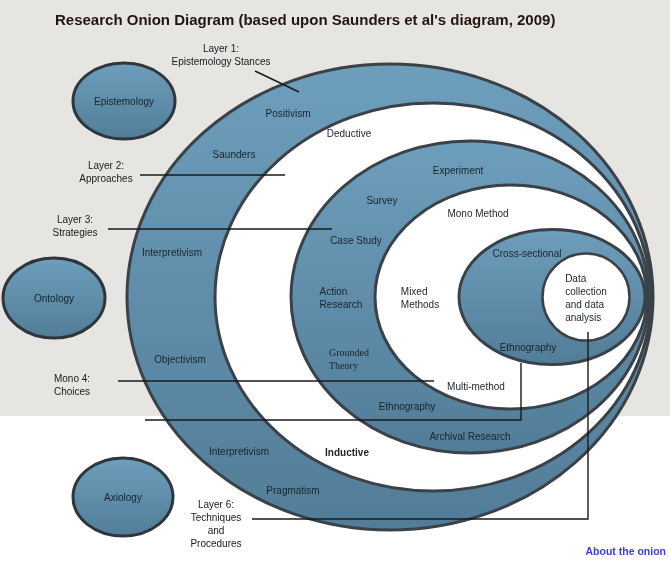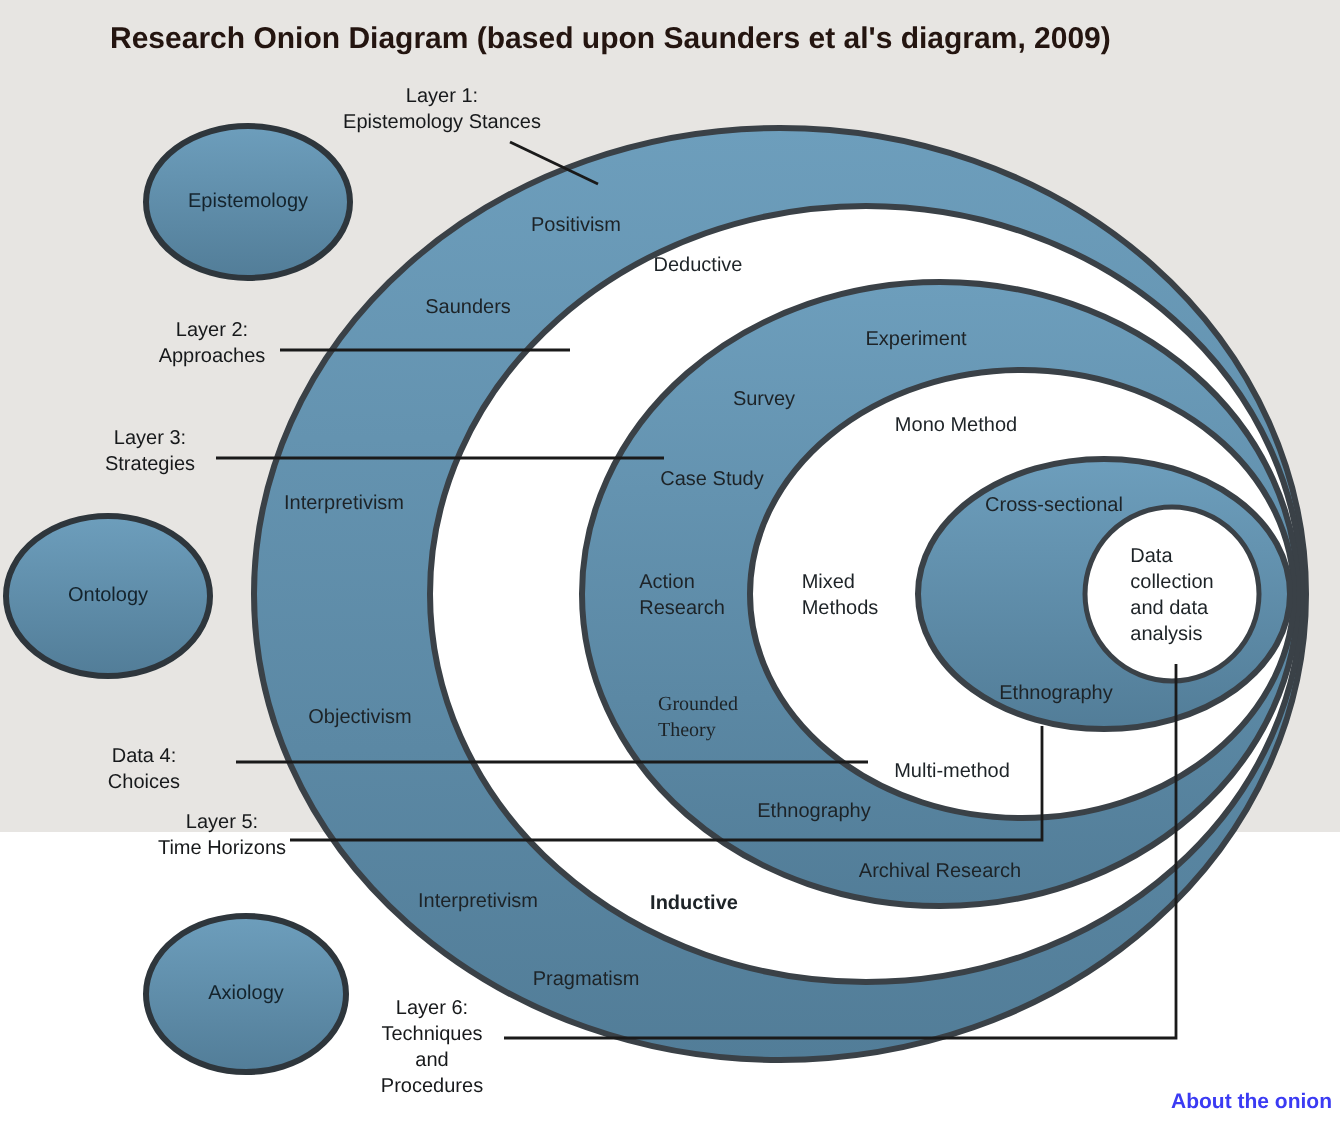--- a/index.html
+++ b/index.html
@@ -81,24 +81,22 @@
   </svg>
 
   <div class="page-title">Research Onion Diagram (based upon Saunders et al's diagram, 2009)</div>
 
   <div class="layer-lbl" style="left:221px;top:55px;">Layer 1:
 Epistemology Stances</div>
   <div class="layer-lbl" style="left:106px;top:172px;">Layer 2:
 Approaches</div>
   <div class="layer-lbl" style="left:75px;top:226px;">Layer 3:
 Strategies</div>
-  <div class="layer-lbl" style="left:72px;top:385px;">Data 4:
+  <div class="layer-lbl" style="left:72px;top:385px;">Mono 4:
 Choices</div>
-  <div class="layer-lbl" style="left:111px;top:418px;">Layer 5:
-Time Horizons</div>
   <div class="layer-lbl" style="left:216px;top:524px;">Layer 6:
 Techniques
 and
 Procedures</div>
 
   <div class="lbl side-lbl" style="left:124px;top:101px;">Epistemology</div>
   <div class="lbl side-lbl" style="left:54px;top:298px;">Ontology</div>
   <div class="lbl side-lbl" style="left:123px;top:497px;">Axiology</div>
 
   <div class="lbl" style="left:288px;top:113px;">Positivism</div>

